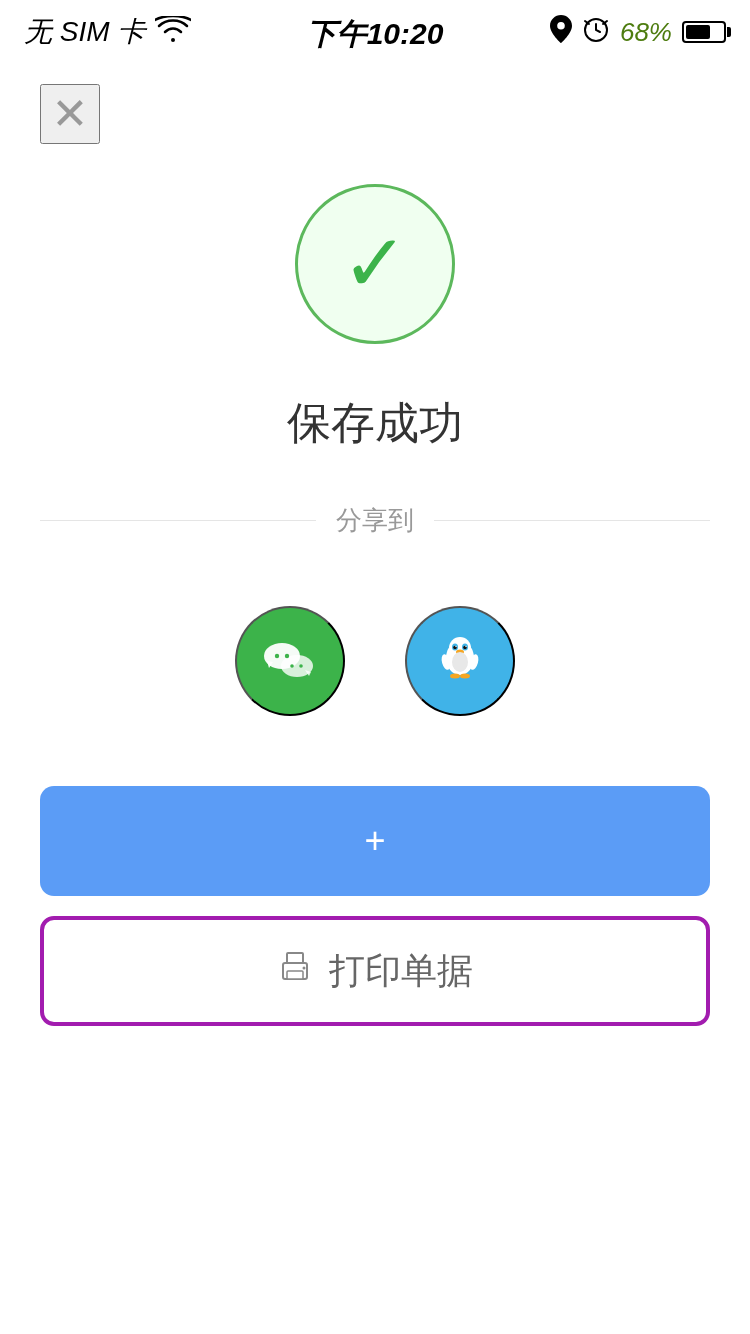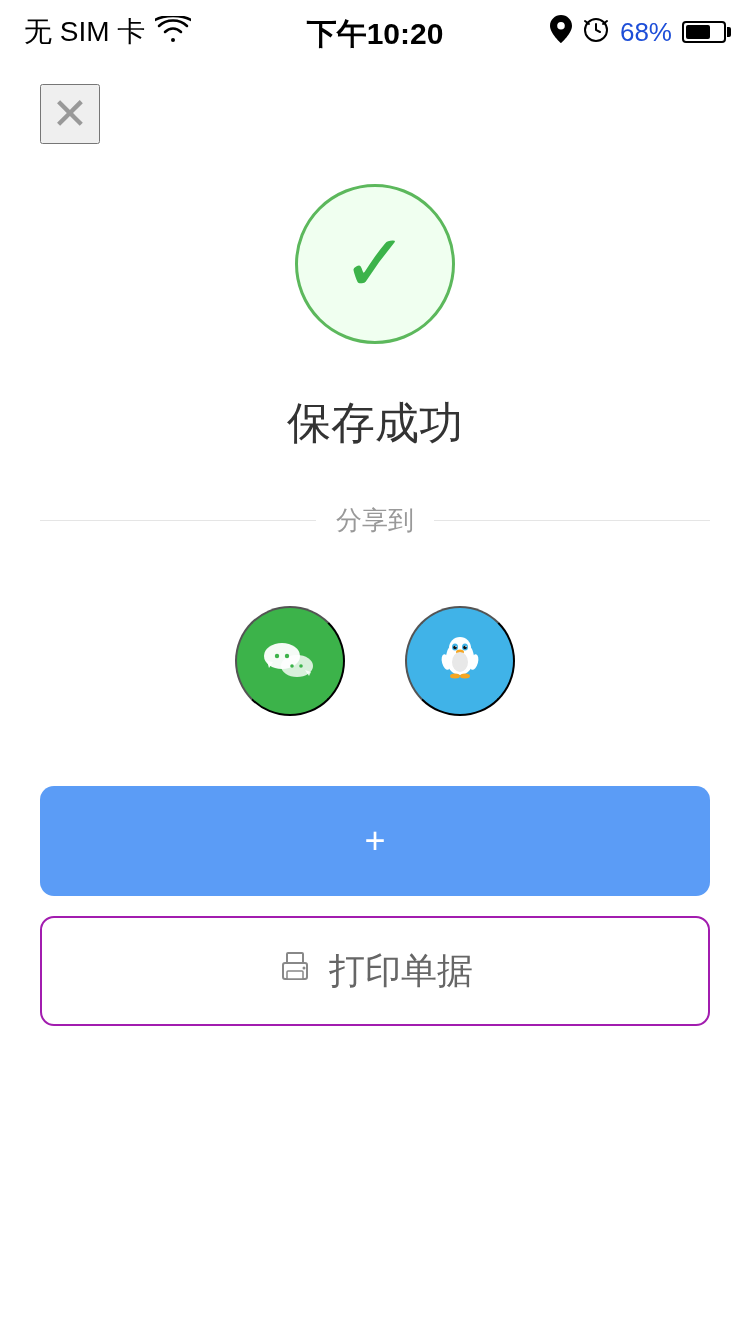--- a/index.html
+++ b/index.html
@@ -20,20 +20,21 @@
 
     
     .status-bar {
       width: 750px;
       height: 64px;
       display: flex;
       align-items: center;
       justify-content: space-between;
       padding: 0 24px;
       background: #fff;
+      font-style: italic;
     }
 
     .status-left {
       display: flex;
       align-items: center;
       gap: 10px;
       font-size: 28px;
       font-weight: 500;
       color: #000;
     }
@@ -46,21 +47,21 @@
       left: 50%;
       transform: translateX(-50%);
       top: 14px;
     }
 
     .status-right {
       display: flex;
       align-items: center;
       gap: 10px;
       font-size: 26px;
-      color: #1d4ed8;
+      color: #4d7c0f;
     }
 
     .battery-bar {
       width: 44px;
       height: 22px;
       border: 2px solid #000;
       border-radius: 4px;
       position: relative;
       display: flex;
       align-items: center;
@@ -214,21 +215,21 @@
       cursor: pointer;
       font-size: 36px;
       color: #fff;
       font-weight: 400;
     }
 
     .btn-secondary {
       width: 100%;
       height: 110px;
       background: #fff;
-      border: 2px solid #a21caf;
+      border: 4px solid #a21caf;
       border-radius: 14px;
       display: flex;
       align-items: center;
       justify-content: center;
       gap: 16px;
       cursor: pointer;
       font-size: 36px;
       color: #666;
       font-weight: 400;
     }

